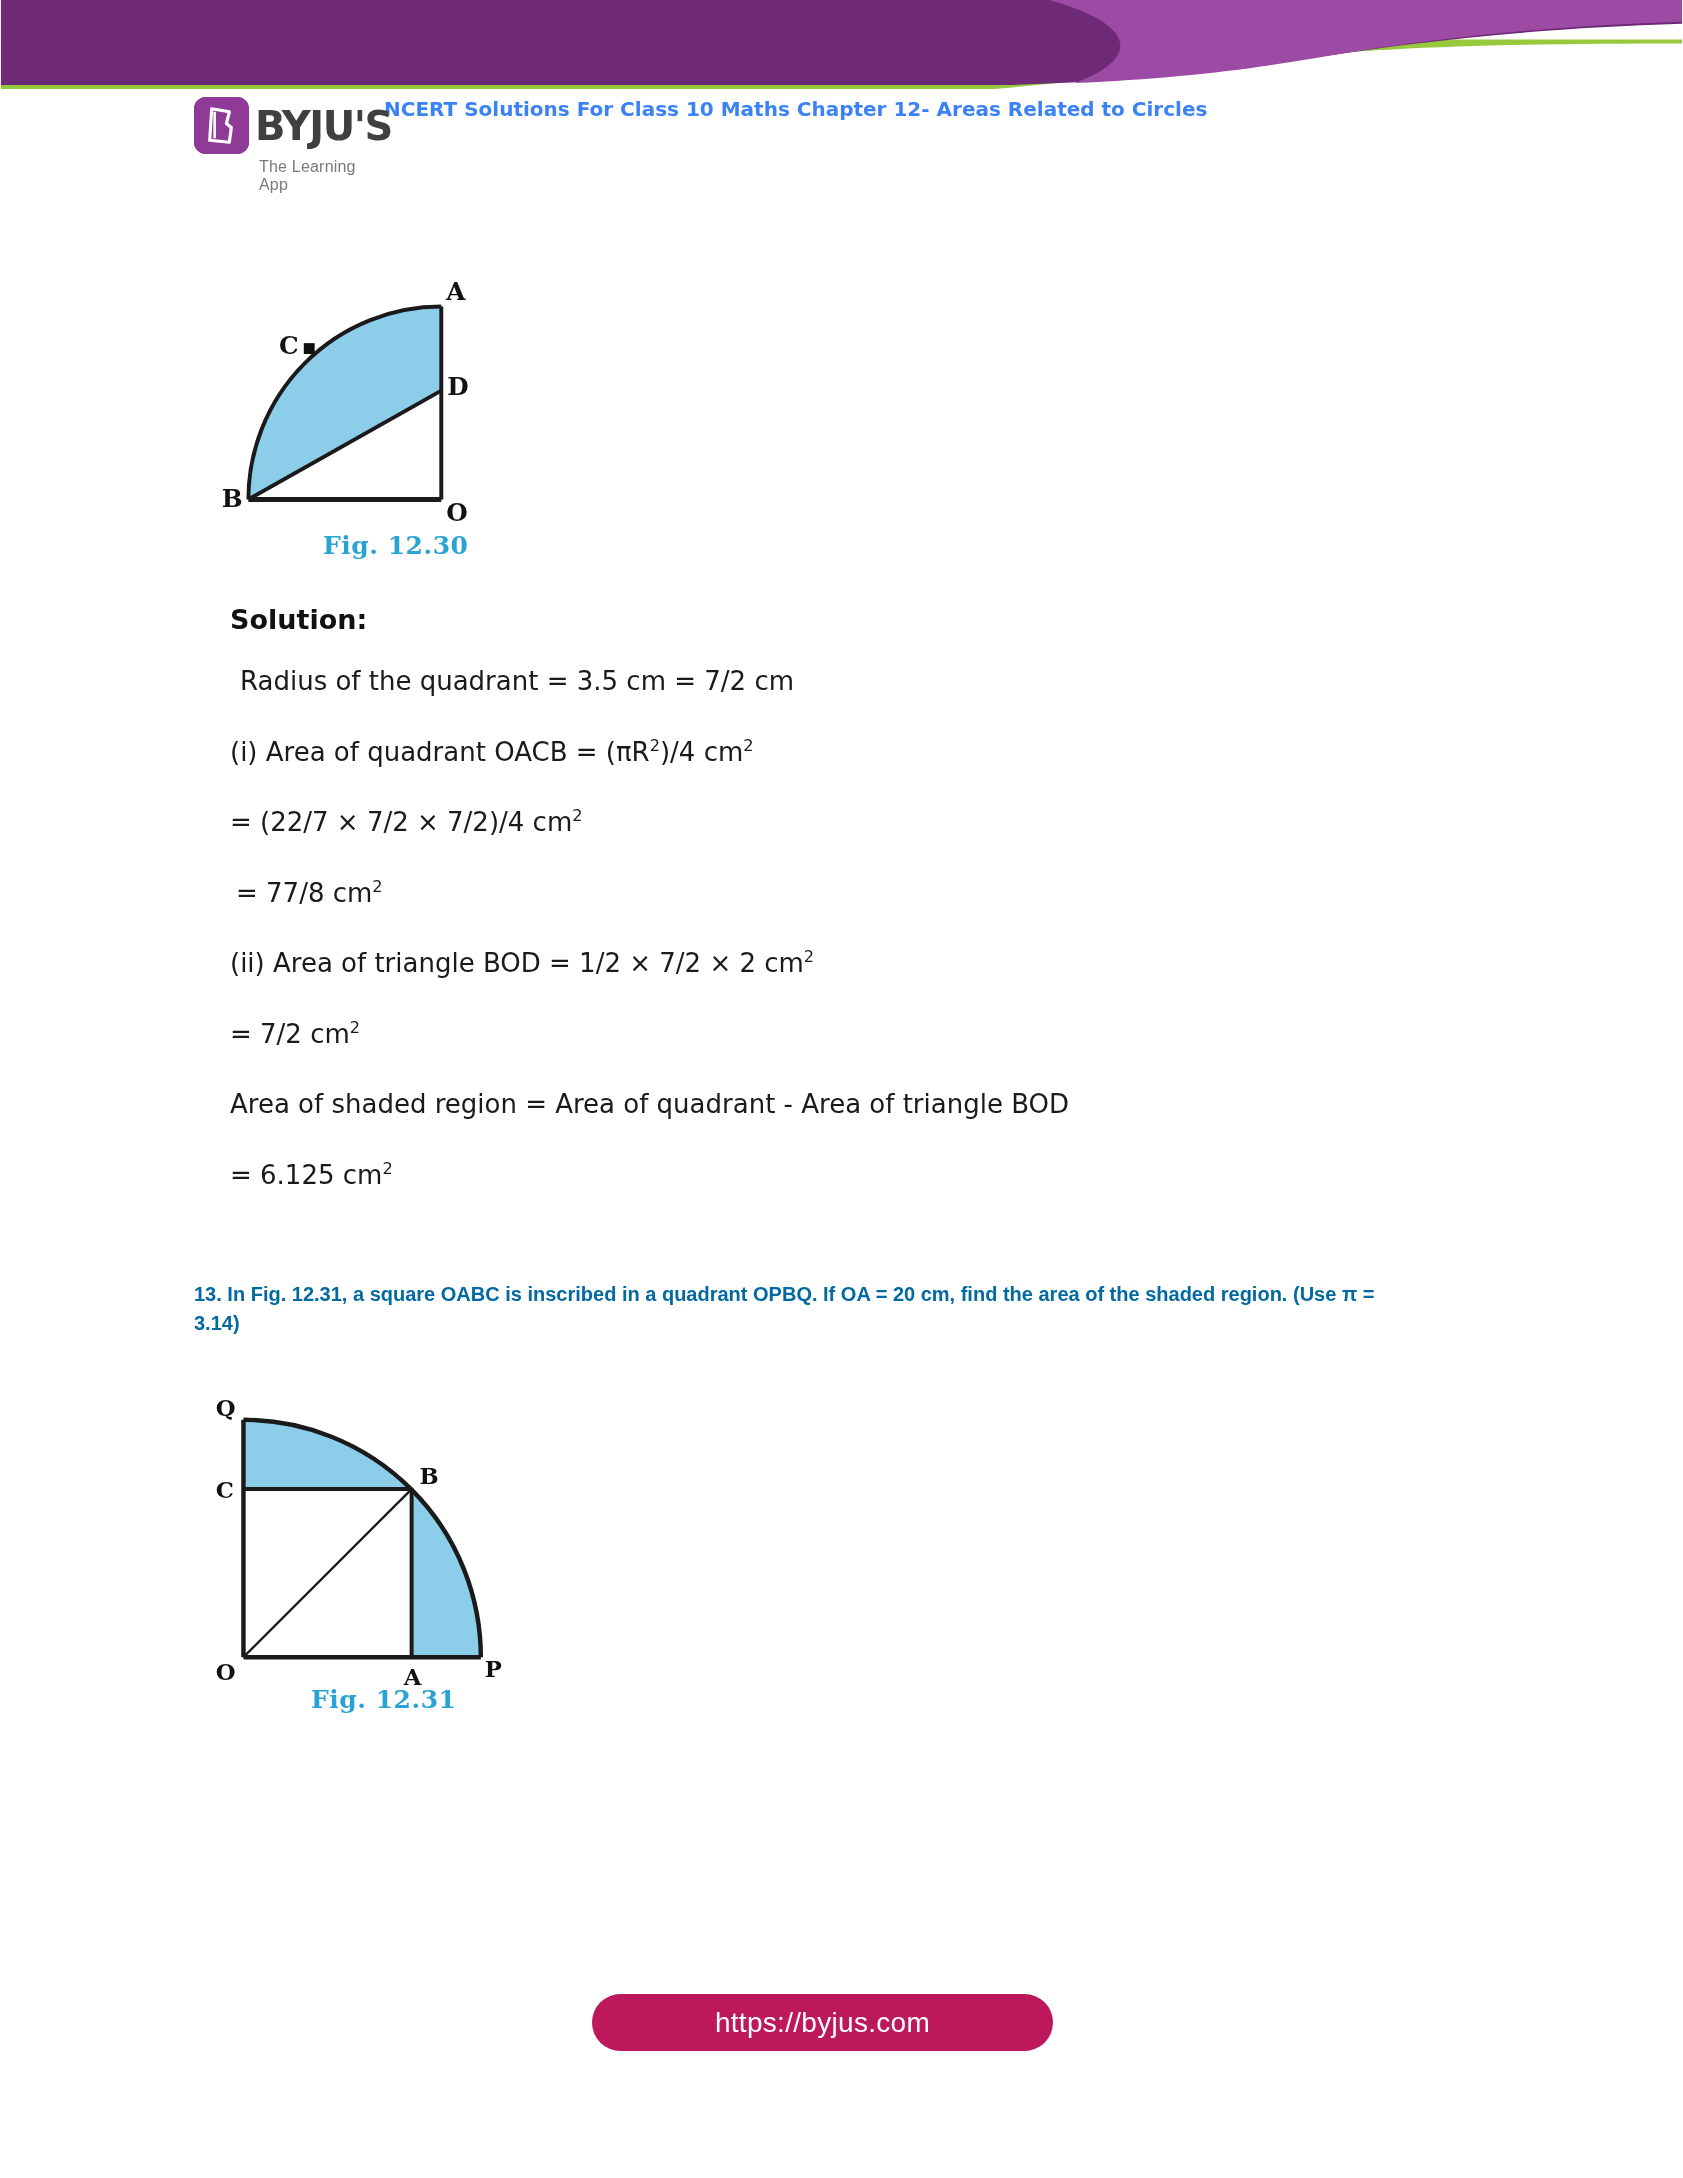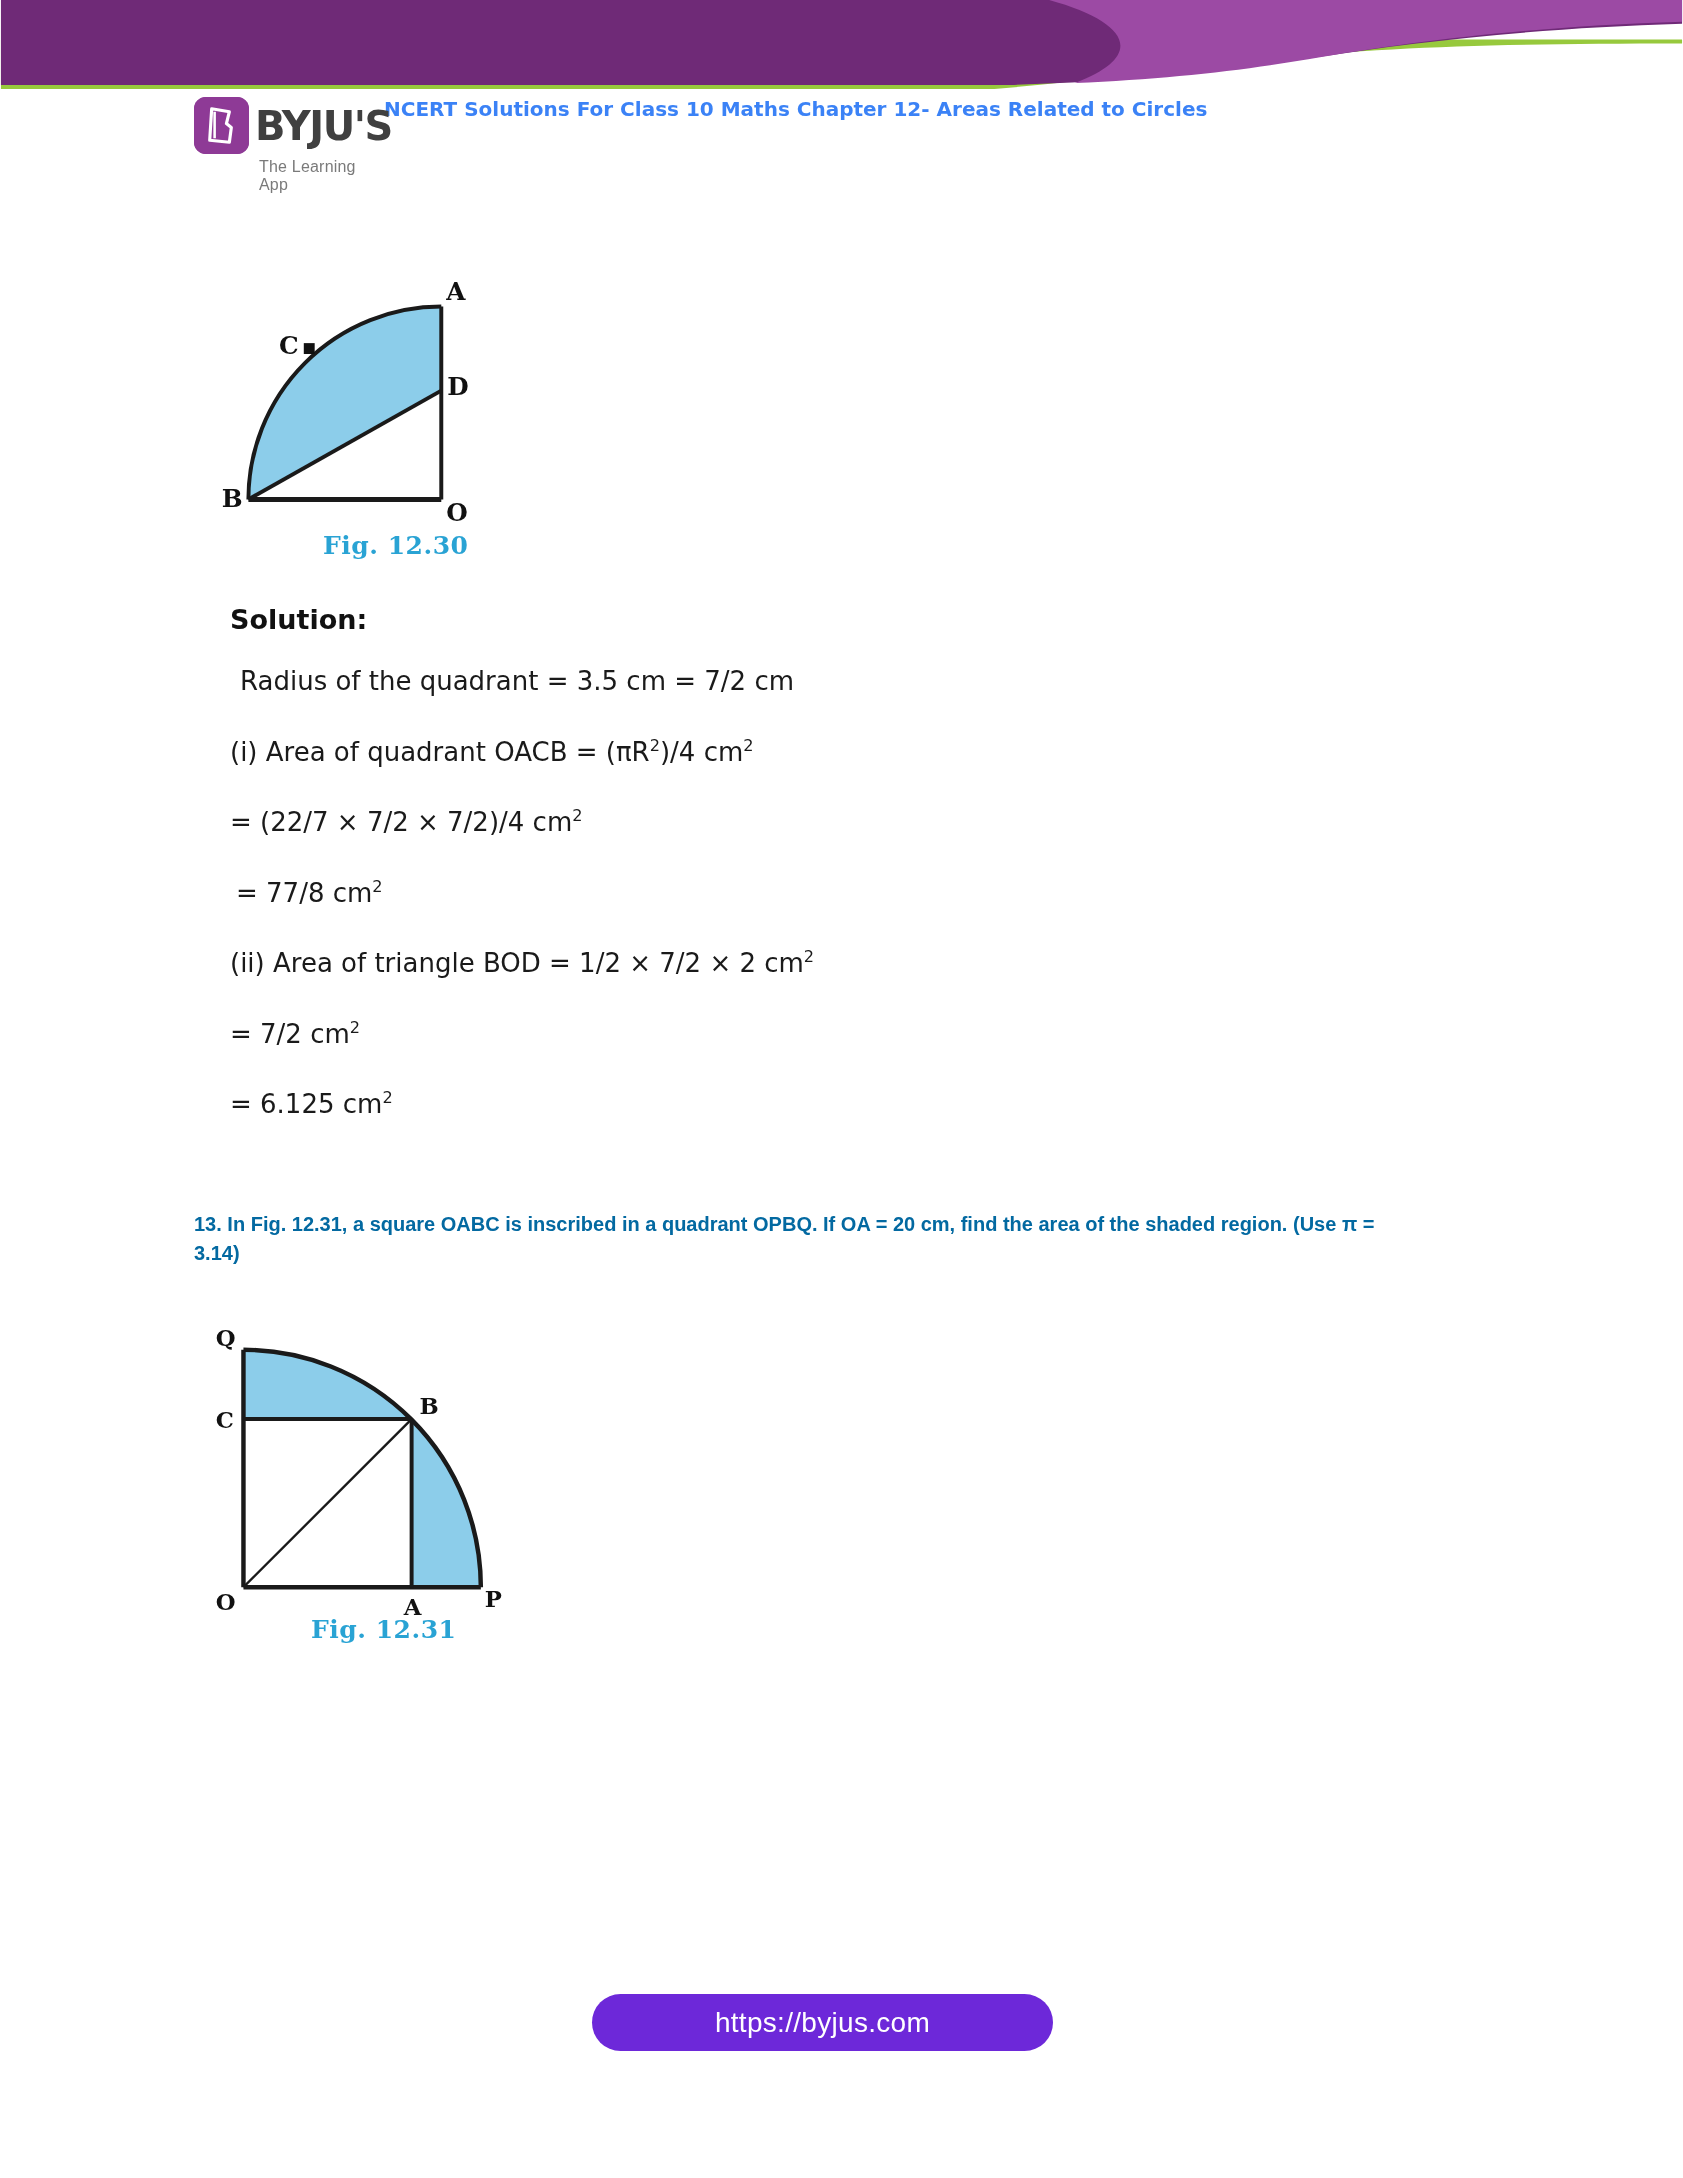--- a/index.html
+++ b/index.html
@@ -133,21 +133,21 @@
   }
 
   
   #footer-btn {
     position: absolute;
     left: 592px;
     top: 1994px;
     width: 461px;
     height: 57px;
     border-radius: 29px;
-    background: #6d28d9;
+    background: #be185d;
     display: flex;
     align-items: center;
     justify-content: center;
   }
   #footer-link {
     color: #ffffff;
     font-family: "Liberation Sans", sans-serif;
     font-size: 28px;
     letter-spacing: 0.3px;
   }
@@ -219,20 +219,21 @@
     <div class="sol-line" style="margin-top:38px;">(i) Area of quadrant OACB = (πR<sup>2</sup>)/4 cm<sup>2</sup></div>
 
     <div class="sol-line" style="margin-top:38px;">=  (22/7 × 7/2 × 7/2)/4 cm<sup>2</sup></div>
 
     <div class="sol-line" style="margin-top:38px; padding-left:6px;">= 77/8 cm<sup>2</sup></div>
 
     <div class="sol-line" style="margin-top:38px;">(ii) Area of triangle BOD = 1/2 × 7/2 × 2 cm<sup>2</sup></div>
 
     <div class="sol-line" style="margin-top:38px;">= 7/2 cm<sup>2</sup></div>
 
+    <div class="sol-line" style="margin-top:38px;">Area of shaded region = Area of quadrant - Area of triangle BOD</div>
 
 
     <div class="sol-line" style="margin-top:38px;">= 6.125 cm<sup>2</sup></div>
   </div>
 
   <div class="q-head" style="margin-top:89px;">13. In Fig. 12.31, a square OABC is inscribed in a quadrant OPBQ. If OA = 20 cm, find the area of the shaded region. (Use π = 3.14)</div>
 
   <div class="figure-block" style="margin-top:42px;">
     <svg width="455" height="317" viewBox="0 0 460 320">
 

